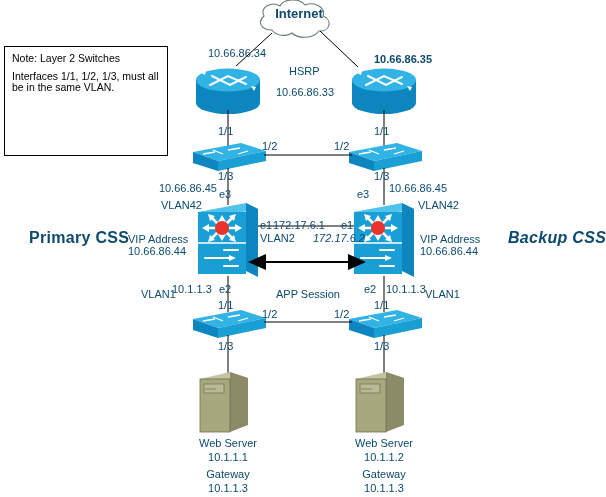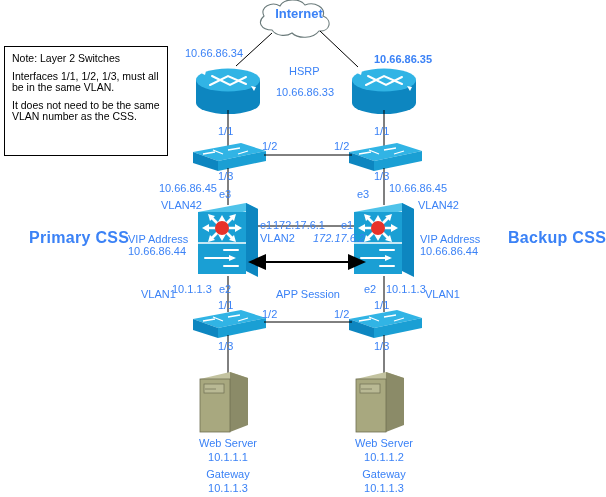--- a/index.html
+++ b/index.html
@@ -3,21 +3,21 @@
 <meta charset="utf-8">
 <style>
   html,body{margin:0;padding:0;background:#ffffff;}
   body{
     width:606px;height:497px;position:relative;overflow:hidden;
     font-family:"Liberation Sans","DejaVu Sans",sans-serif;
     color:#000;
   }
   #canvas{position:absolute;left:0;top:0;width:606px;height:497px;}
   svg.layer{position:absolute;left:0;top:0;width:606px;height:497px;pointer-events:none;}
-  .lbl{position:absolute;font-size:11px;line-height:12px;white-space:pre;color:#3b82f6;}
+  .lbl{position:absolute;font-size:11px;line-height:12px;white-space:pre;color:#0c4a6e;}
   .lbl.c{text-align:center;}
   .lbl.r{text-align:right;}
   .bold{font-weight:bold;font-size:16px;letter-spacing:.3px;}
   .cloudtext{font-weight:bold;font-size:13px;}
   #note{
     position:absolute;left:4px;top:46px;width:164px;height:110px;
     border:1px solid #000;background:#fff;box-sizing:border-box;
     padding:6px 3px 0 7px;
   }
   #note p{margin:0 0 6px 0;font-size:10.5px;line-height:11.5px;}
@@ -209,24 +209,23 @@
       <rect x="360" y="384" width="20" height="9" fill="#b9b994" stroke="#6e6e52" stroke-width="0.7"></rect>
       <line x1="361" y1="389" x2="372" y2="389" stroke="#77775a" stroke-width="0.8"></line>
     </g>
   </svg>
 
   <div class="lbl cloudtext" style="left:269px;top:8px;width:60px;text-align:center;">Internet</div>
 
   <div id="note">
     <p>Note:  Layer 2 Switches</p>
     <p>Interfaces 1/1, 1/2, 1/3, must all be in the same VLAN.</p>
-    <p>It does not need to be the same VLAN number as the CSS.</p>
   </div>
 
-  <div class="lbl" style="left:185px;top:47px;">10.66.86.34</div>
+  <div class="lbl" style="left:208px;top:47px;">10.66.86.34</div>
   <div class="lbl" style="left:374px;top:53px;font-weight:bold;">10.66.86.35</div>
 
   <div class="lbl" style="left:289px;top:65px;">HSRP</div>
   <div class="lbl" style="left:276px;top:86px;">10.66.86.33</div>
 
   <div class="lbl" style="left:218px;top:125px;">1/1</div>
   <div class="lbl" style="left:262px;top:140px;">1/2</div>
   <div class="lbl" style="left:218px;top:170px;">1/3</div>
 
   <div class="lbl" style="left:374px;top:125px;">1/1</div>
@@ -251,21 +250,21 @@
   <div class="lbl c" style="left:267px;top:256px;width:82px;margin-top:32px;">APP Session</div>
 
   <div class="lbl" style="left:141px;top:288px;">VLAN1</div>
   <div class="lbl" style="left:172px;top:283px;">10.1.1.3</div>
   <div class="lbl" style="left:219px;top:283px;">e2</div>
 
   <div class="lbl" style="left:357px;top:188px;">e3</div>
   <div class="lbl" style="left:389px;top:182px;">10.66.86.45</div>
   <div class="lbl" style="left:418px;top:199px;">VLAN42</div>
 
-  <div class="lbl bold" style="left:508px;top:232px;">Backup CSS</div>
+  <div class="lbl bold" style="left:508px;top:232px;font-style:italic;">Backup CSS</div>
   <div class="lbl" style="left:420px;top:233px;">VIP Address</div>
   <div class="lbl" style="left:420px;top:245px;">10.66.86.44</div>
 
   <div class="lbl" style="left:364px;top:283px;">e2</div>
   <div class="lbl" style="left:386px;top:283px;">10.1.1.3</div>
   <div class="lbl" style="left:425px;top:288px;">VLAN1</div>
 
   <div class="lbl" style="left:218px;top:299px;">1/1</div>
   <div class="lbl" style="left:262px;top:308px;">1/2</div>
   <div class="lbl" style="left:218px;top:340px;">1/3</div>

